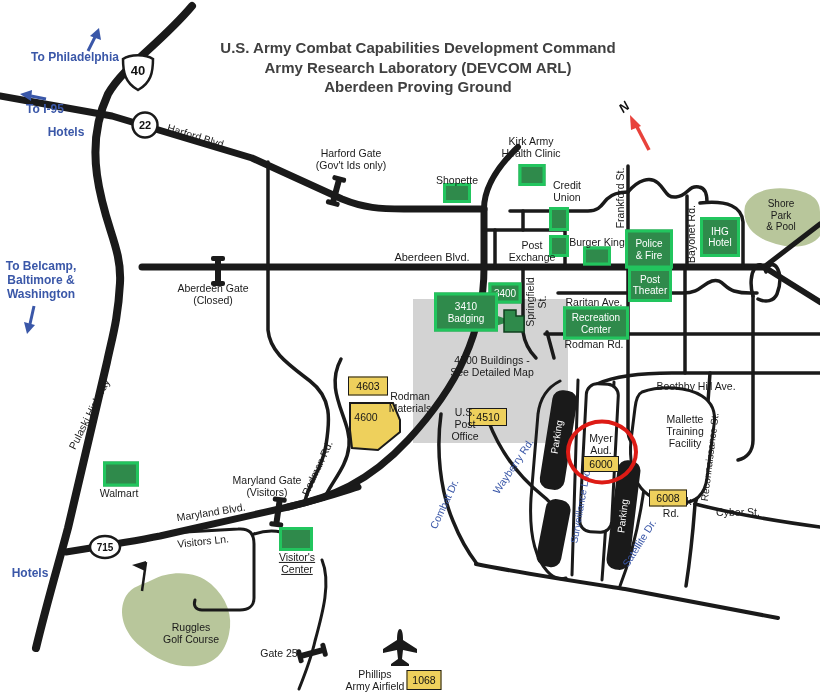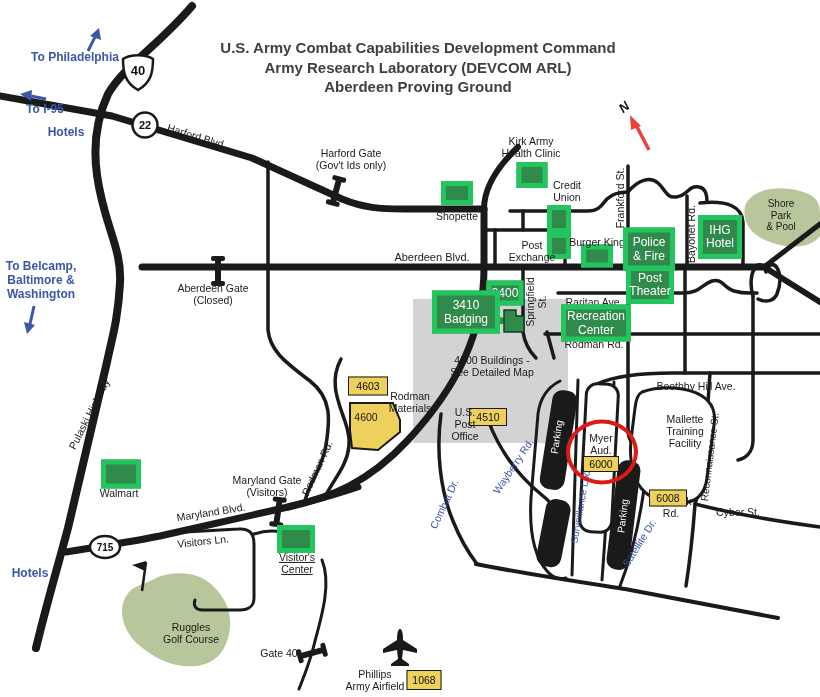--- a/index.html
+++ b/index.html
@@ -6,23 +6,23 @@
   .map{position:relative;width:820px;height:697px;background:#fff;overflow:hidden;
        font-family:"Liberation Sans",sans-serif;color:#1a1a1a;}
   .map svg.base{position:absolute;left:0;top:0;}
   .lbl{position:absolute;font-size:10.5px;line-height:1.15;text-align:center;
        white-space:pre-line;transform:translate(-50%,-50%);color:#1a1a1a;}
   .sm{font-size:10px;}
   .dir{color:#3a57a8;font-weight:700;font-size:12px;}
   .bluest{color:#3a57a8;}
   .title{position:absolute;left:188px;top:38px;width:460px;text-align:center;
          font-weight:700;font-size:15px;line-height:1.3;color:#404040;}
-  .gbox{position:absolute;background:#2f8a4b;border:5px solid #22c55e;
+  .gbox{position:absolute;background:#2f8a4b;border:3px solid #22c55e;
         transform:translate(-50%,-50%);display:flex;align-items:center;justify-content:center;
-        color:#fff;text-align:center;white-space:pre-line;font-size:12px;line-height:1.12;}
+        color:#fff;text-align:center;white-space:pre-line;font-size:10px;line-height:1.12;}
   .ybox{position:absolute;background:#eed05c;border:1.5px solid #1a1a1a;
         transform:translate(-50%,-50%);display:flex;align-items:center;justify-content:center;
         color:#111;font-size:10.5px;line-height:1;padding:0 2px;}
   .shieldtxt{position:absolute;transform:translate(-50%,-50%);font-weight:700;color:#111;}
   .whitetxt{color:#fff;}
   .redring{position:absolute;left:602px;top:452px;width:64px;height:57px;
            border:4.5px solid #dd1b15;border-radius:50%;transform:translate(-50%,-50%);}
   .north{position:absolute;font-weight:700;font-style:italic;font-size:13px;color:#111;
          transform:translate(-50%,-50%) rotate(-40deg);}
 </style>
@@ -179,33 +179,33 @@
   <div class="lbl bluest" style="left:513px;top:466px;transform:translate(-50%,-50%) rotate(-56deg);">Wayberry Rd.</div>
   <div class="lbl bluest sm" style="left:581px;top:504px;transform:translate(-50%,-50%) rotate(-80deg);white-space:nowrap;">Surveillance Loop</div>
   <div class="lbl bluest" style="left:639px;top:543px;transform:translate(-50%,-50%) rotate(-58deg);white-space:nowrap;">Satellite Dr.</div>
 
   <div class="lbl" style="left:351px;top:159px;">Harford Gate
 (Gov't Ids only)</div>
   <div class="lbl" style="left:213px;top:294px;">Aberdeen Gate
 (Closed)</div>
   <div class="lbl" style="left:267px;top:486px;">Maryland Gate
 (Visitors)</div>
-  <div class="lbl" style="left:279px;top:653px;">Gate 40</div>
+  <div class="lbl" style="left:279px;top:653px;">Gate 25</div>
 
   <div class="gbox" style="left:532px;top:175px;width:21px;height:16px;"></div>
   <div class="gbox" style="left:457px;top:193px;width:22px;height:14px;"></div>
   <div class="gbox" style="left:559px;top:219px;width:14px;height:18px;"></div>
   <div class="gbox" style="left:559px;top:246px;width:14px;height:16px;"></div>
   <div class="gbox" style="left:597px;top:256px;width:22px;height:13px;"></div>
   <div class="gbox" style="left:121px;top:474px;width:30px;height:19px;"></div>
   <div class="gbox" style="left:296px;top:539px;width:28px;height:18px;"></div>
 
   <div class="lbl" style="left:531px;top:147px;">Kirk Army
 Health Clinic</div>
-  <div class="lbl" style="left:457px;top:180px;margin-top:36px;">Shopette</div>
+  <div class="lbl" style="left:457px;top:180px;">Shopette</div>
   <div class="lbl" style="left:567px;top:191px;">Credit
 Union</div>
   <div class="lbl" style="left:532px;top:251px;">Post
 Exchange</div>
   <div class="lbl" style="left:597px;top:242px;">Burger King</div>
   <div class="lbl" style="left:119px;top:493px;">Walmart</div>
   <div class="lbl" style="left:297px;top:563px;text-decoration:underline;">Visitor's
 Center</div>
 
   <div class="gbox" style="left:649px;top:249px;width:42px;height:33px;">Police

